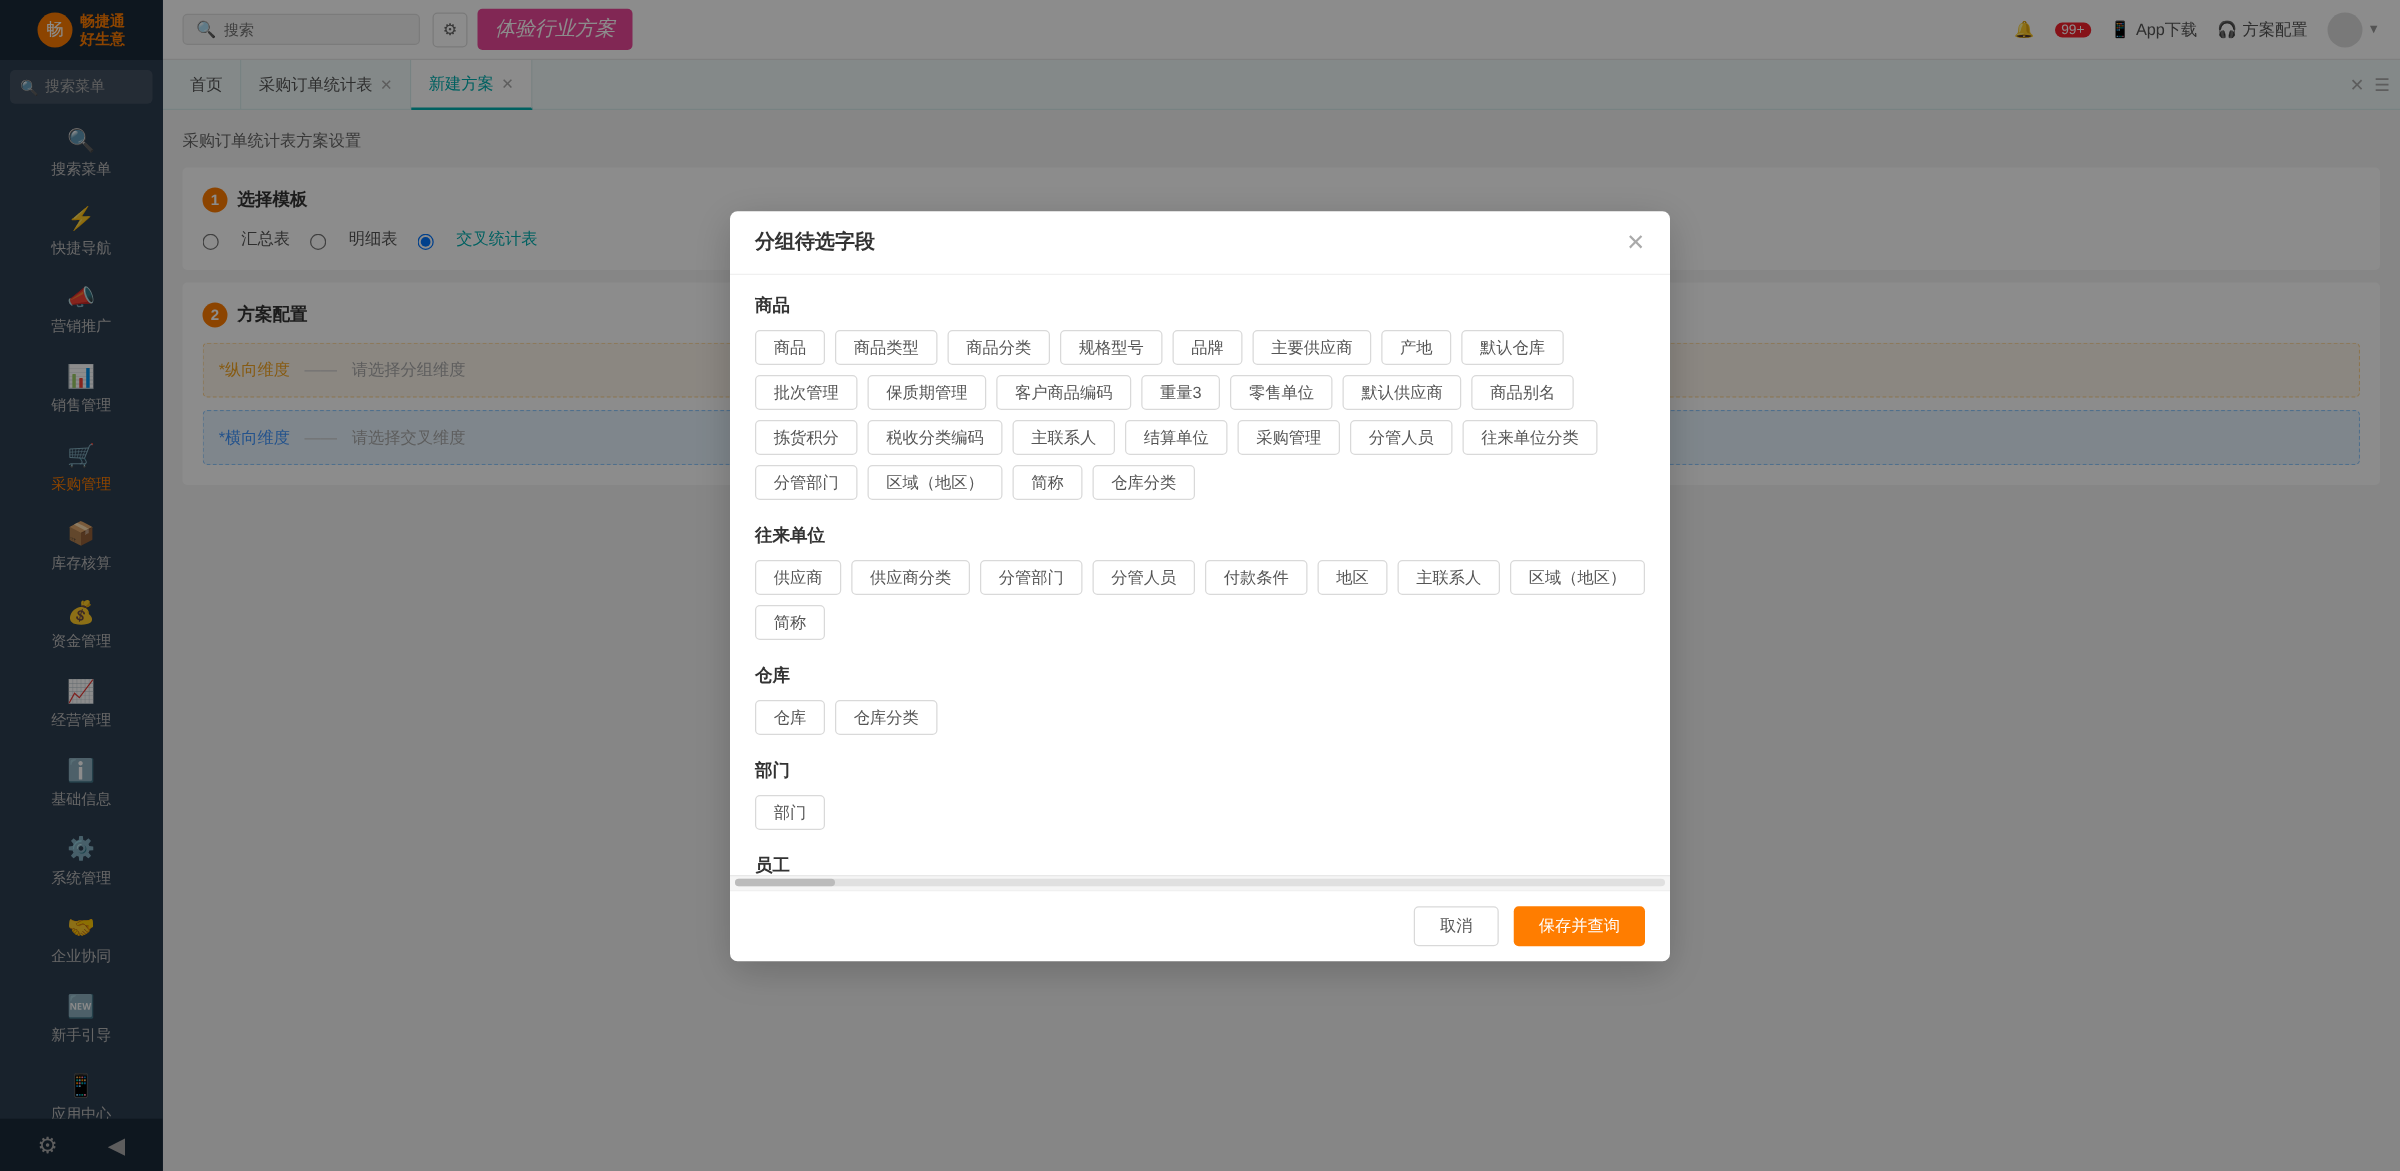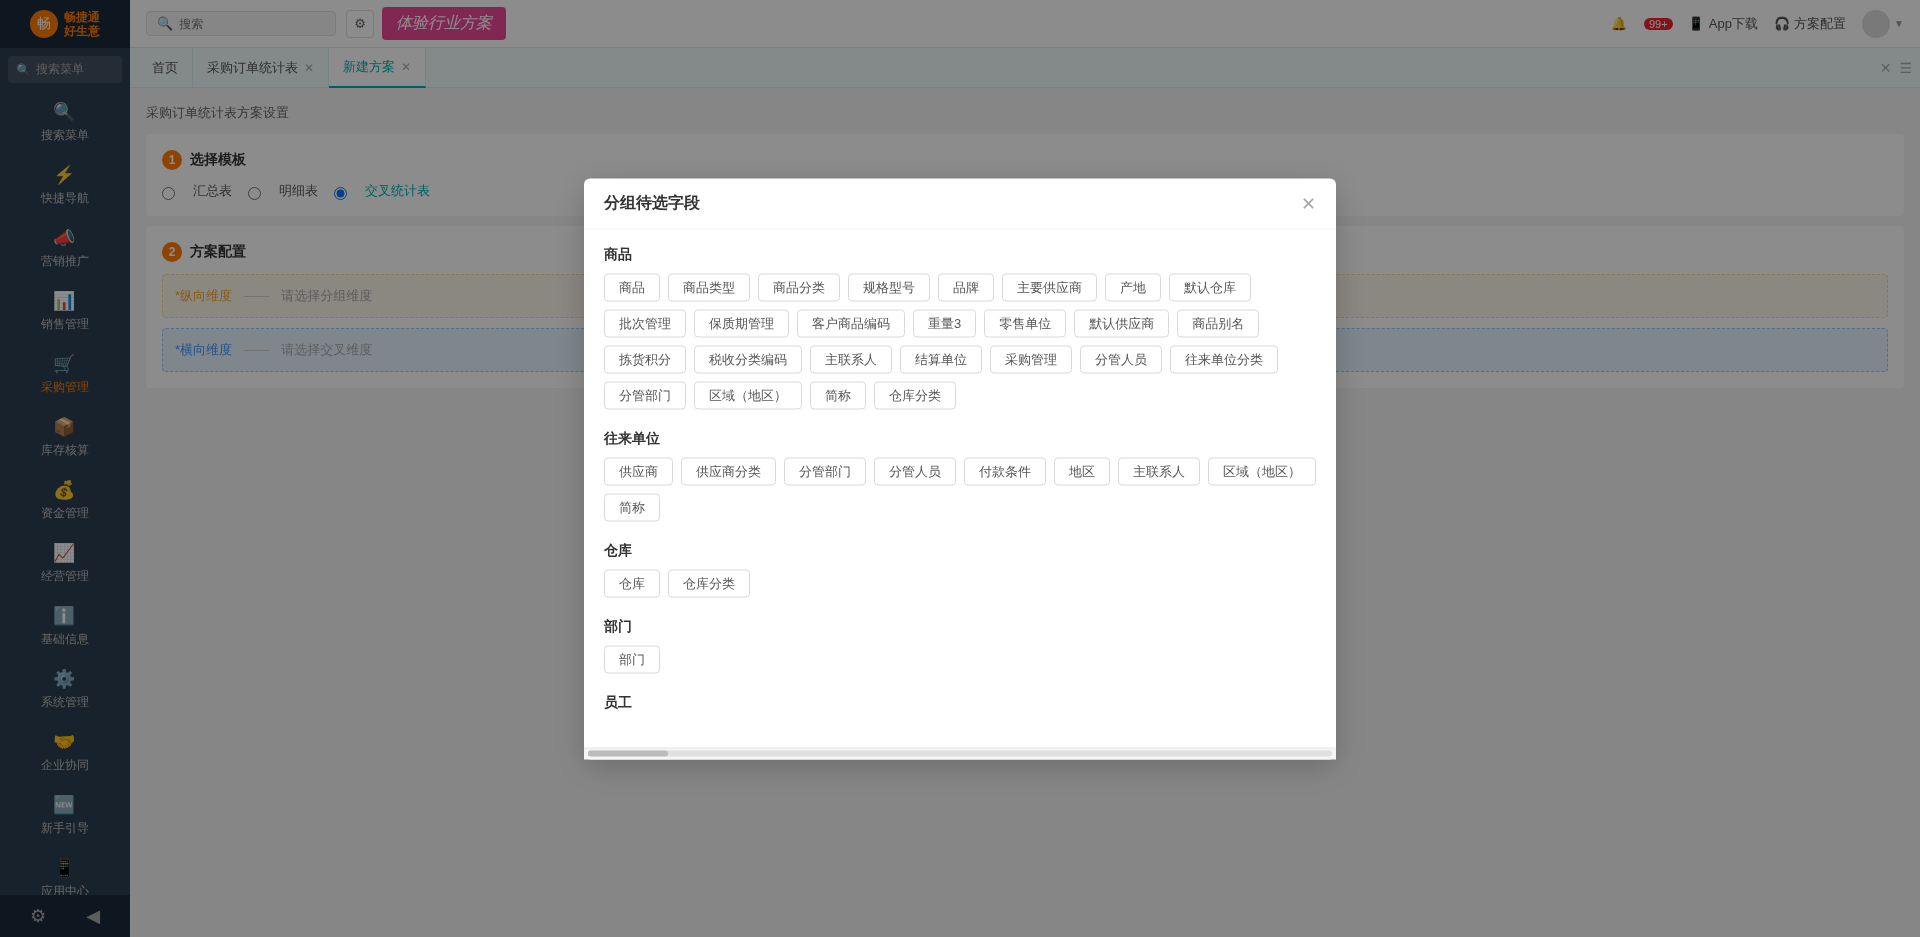--- a/index.html
+++ b/index.html
@@ -437,13 +437,17 @@
         <div class="field-section-title">员工</div>
       </div>
     </div>
 
   <div class="modal-hscroll">
     <div class="hscroll-track">
       <div class="hscroll-thumb"></div>
     </div>
   </div>
 
+  <div class="modal-footer">
+    <button class="btn-cancel">取消</button>
+    <button class="btn-save">保存并查询</button>
+  </div>
 </div>
 
 </body></html>

